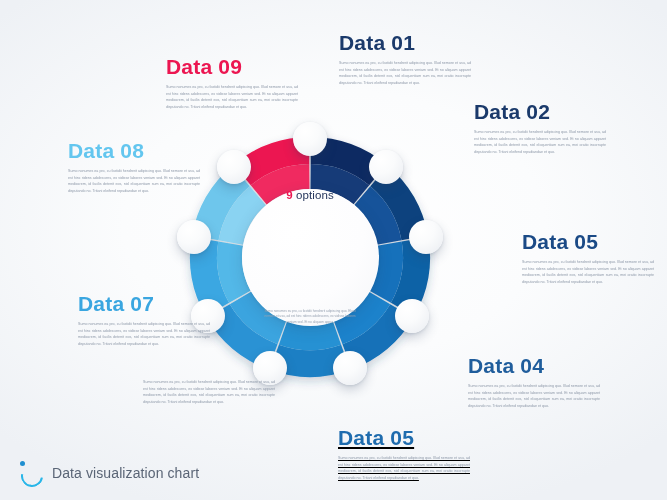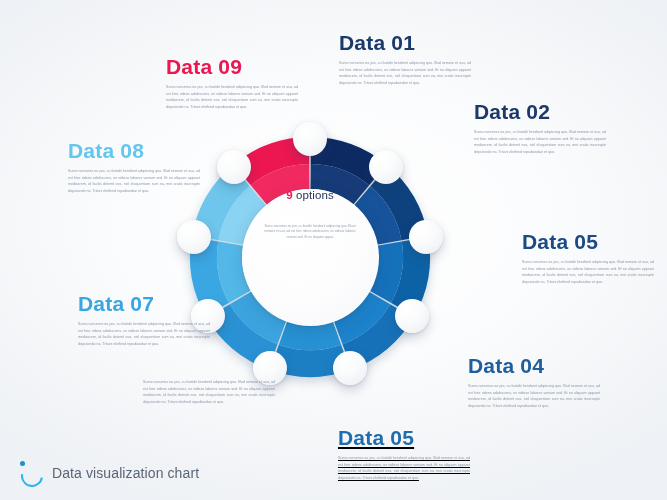--- a/index.html
+++ b/index.html
@@ -59,21 +59,21 @@
 
   .hub {
     position: absolute;
     left: 50%; top: 50%;
     width: 137px; height: 137px;
     margin-left: -68.5px; margin-top: -68.5px;
     border-radius: 50%;
     background: radial-gradient(circle at 38% 32%, #ffffff 0%, #fdfdfe 55%, #f3f5f8 100%);
     box-shadow: 0 4px 14px rgba(40,60,90,0.17), 0 1px 3px rgba(40,60,90,0.10);
     display: flex; flex-direction: column;
-    align-items: center; justify-content: flex-start; gap: 20px;
+    align-items: center; justify-content: space-between; gap: 20px;
   }
   .hub-head {
     font-size: 11.5px;
     white-space: nowrap;
     margin-bottom: 3px;
     letter-spacing: .1px;
   }
   .hub-head .num { font-weight: bold; }
   .hub-head .word { color: #26365c; }
   .hub-sub {

